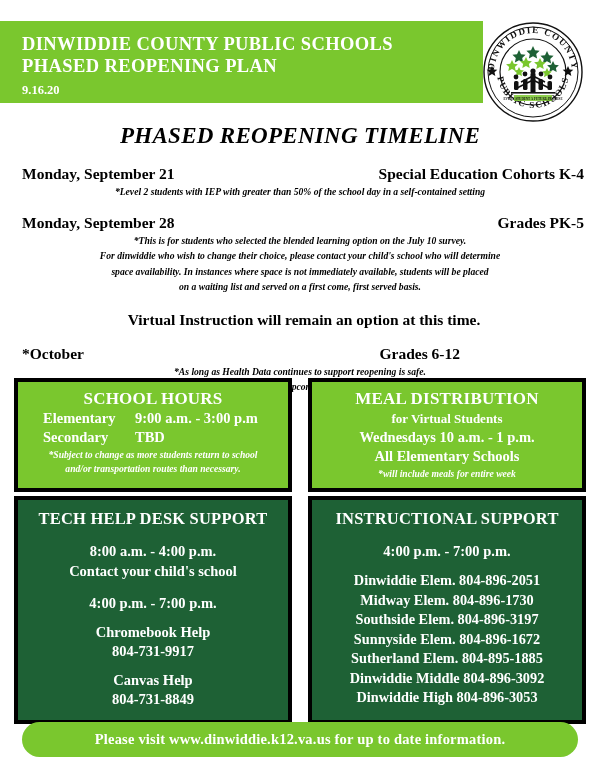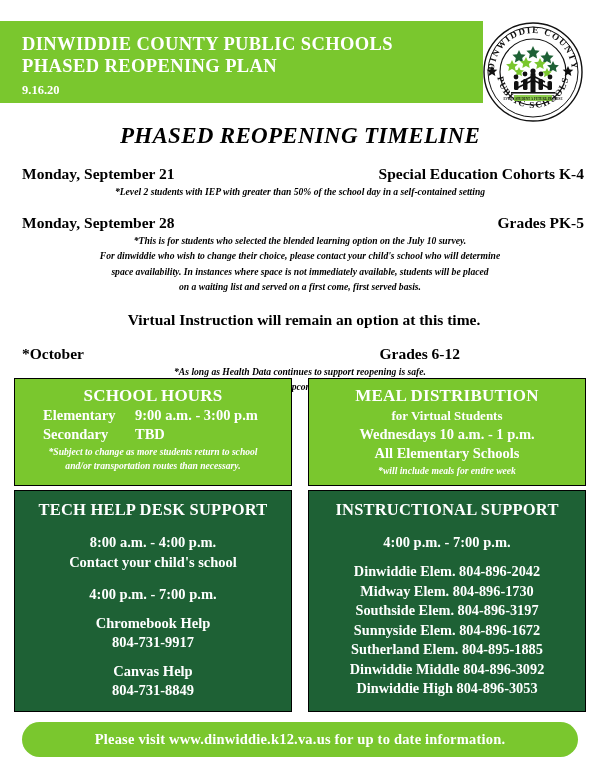--- a/index.html
+++ b/index.html
@@ -106,21 +106,21 @@
   }
   .box-row {
     display: flex;
     justify-content: space-between;
     padding: 0 14px;
     box-sizing: border-box;
   }
   .box {
     width: 278px;
     box-sizing: border-box;
-    border: 1px solid #000000;
+    border: 4px solid #000000;
     text-align: center;
     color: #ffffff;
   }
   .box.light {
     background: #7ac72e;
     padding: 6px 6px 8px 6px;
     min-height: 91px;
   }
   .box.dark {
     background: #1e6135;
@@ -317,21 +317,21 @@
       <div class="box-spacer sm"></div>
       <div class="box-line">Canvas Help</div>
       <div class="box-line">804-731-8849</div>
     </div>
 
     <div class="box dark">
       <div class="box-title">INSTRUCTIONAL SUPPORT</div>
       <div class="box-spacer"></div>
       <div class="box-line">4:00 p.m. - 7:00 p.m.</div>
       <div class="box-spacer sm"></div>
-      <div class="box-line contact-line">Dinwiddie Elem. 804-896-2042</div>
+      <div class="box-line contact-line">Dinwiddie Elem. 804-896-2051</div>
       <div class="box-line contact-line">Midway Elem. 804-896-1730</div>
       <div class="box-line contact-line">Southside Elem. 804-896-3197</div>
       <div class="box-line contact-line">Sunnyside Elem. 804-896-1672</div>
       <div class="box-line contact-line">Sutherland Elem. 804-895-1885</div>
       <div class="box-line contact-line">Dinwiddie Middle 804-896-3092</div>
       <div class="box-line contact-line">Dinwiddie High 804-896-3053</div>
     </div>
   </div>
 </div>
 

